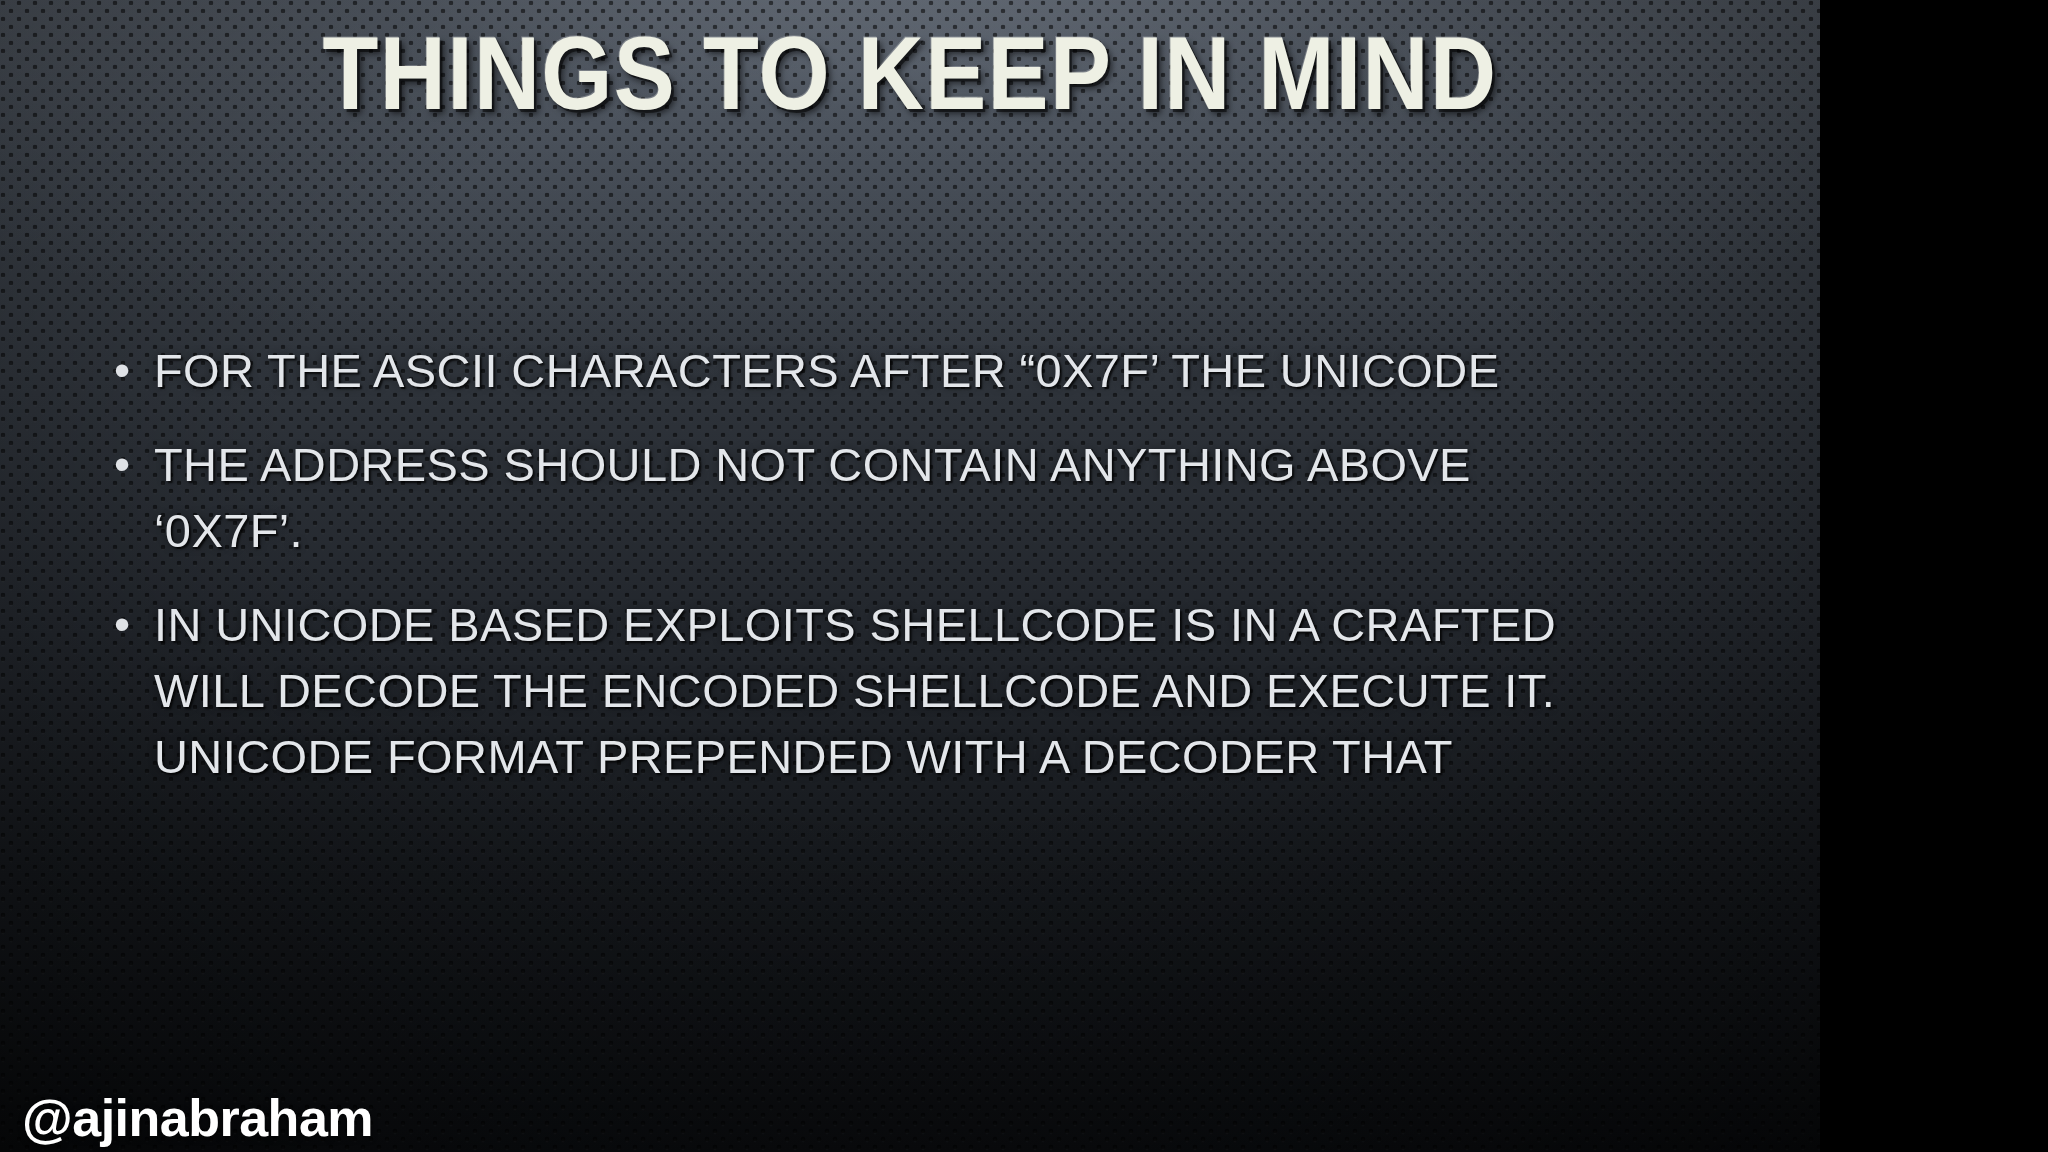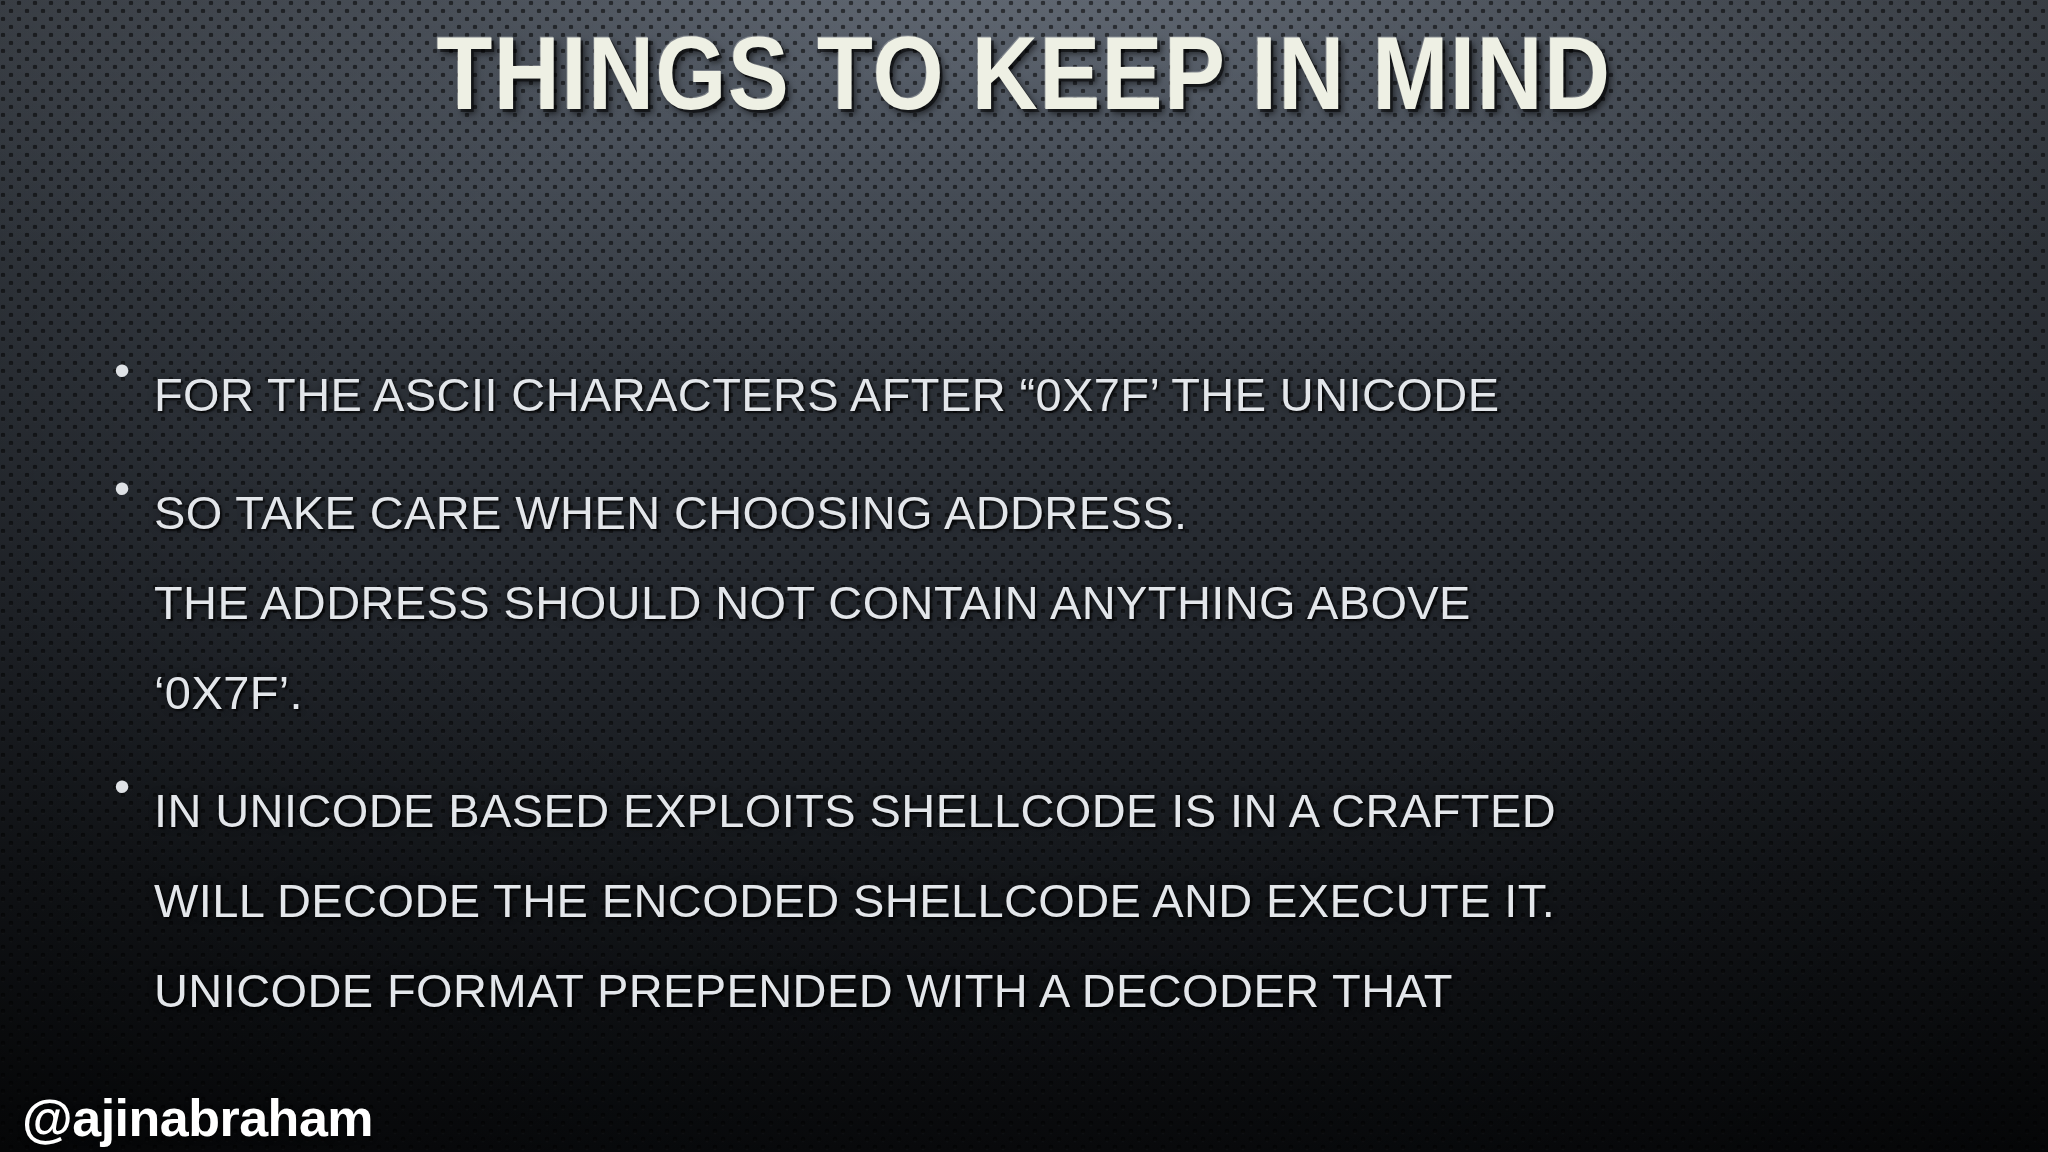--- a/index.html
+++ b/index.html
@@ -3,21 +3,21 @@
 <meta charset="utf-8">
 <style>
   html, body {
     margin: 0;
     padding: 0;
     background: #000;
   }
 
   #slide {
     position: relative;
-    width: 2048px;
+    width: 1820px;
     height: 1152px;
     overflow: hidden;
     font-family: "Liberation Sans", sans-serif;
     
     background-color: #23272c;
     background-image:
       radial-gradient(ellipse 120% 70% at 50% -10%, rgba(150,160,175,0.55) 0%, rgba(110,120,135,0.30) 28%, rgba(40,45,52,0.0) 62%),
       linear-gradient(to bottom, #4a5058 0%, #3c424a 14%, #2e333a 34%, #22262c 55%, #15181c 76%, #0b0d10 100%);
   }
 
@@ -103,21 +103,20 @@
     letter-spacing: 0.4px;
     text-transform: uppercase;
     text-shadow:
       2px 2px 2px rgba(0,0,0,0.75),
       0 0 10px rgba(0,0,0,0.45);
   }
 
   .bullet-text .ln {
     display: block;
     white-space: nowrap;
-    margin-top: 24px;
   }
 
   
   .watermark {
     position: absolute;
     left: 22px;
     bottom: 8px;
     font-size: 52px;
     line-height: 1;
     font-weight: 700;
@@ -143,21 +142,20 @@
       <div class="bullet-row">
         <span class="bullet-dot">•</span>
         <div class="bullet-text">
           <span class="ln">FOR THE ASCII CHARACTERS AFTER “0X7F’ THE UNICODE</span>
         </div>
       </div>
 
       <div class="bullet-row">
         <span class="bullet-dot">•</span>
         <div class="bullet-text">
-          <span class="ln">SO TAKE CARE WHEN CHOOSING ADDRESS.</span>
           <span class="ln">THE ADDRESS SHOULD NOT CONTAIN ANYTHING ABOVE</span>
           <span class="ln">‘0X7F’.</span>
         </div>
       </div>
 
       <div class="bullet-row">
         <span class="bullet-dot">•</span>
         <div class="bullet-text">
           <span class="ln">IN UNICODE BASED EXPLOITS SHELLCODE IS IN A CRAFTED</span>
           <span class="ln">WILL DECODE THE ENCODED SHELLCODE AND EXECUTE IT.</span>

